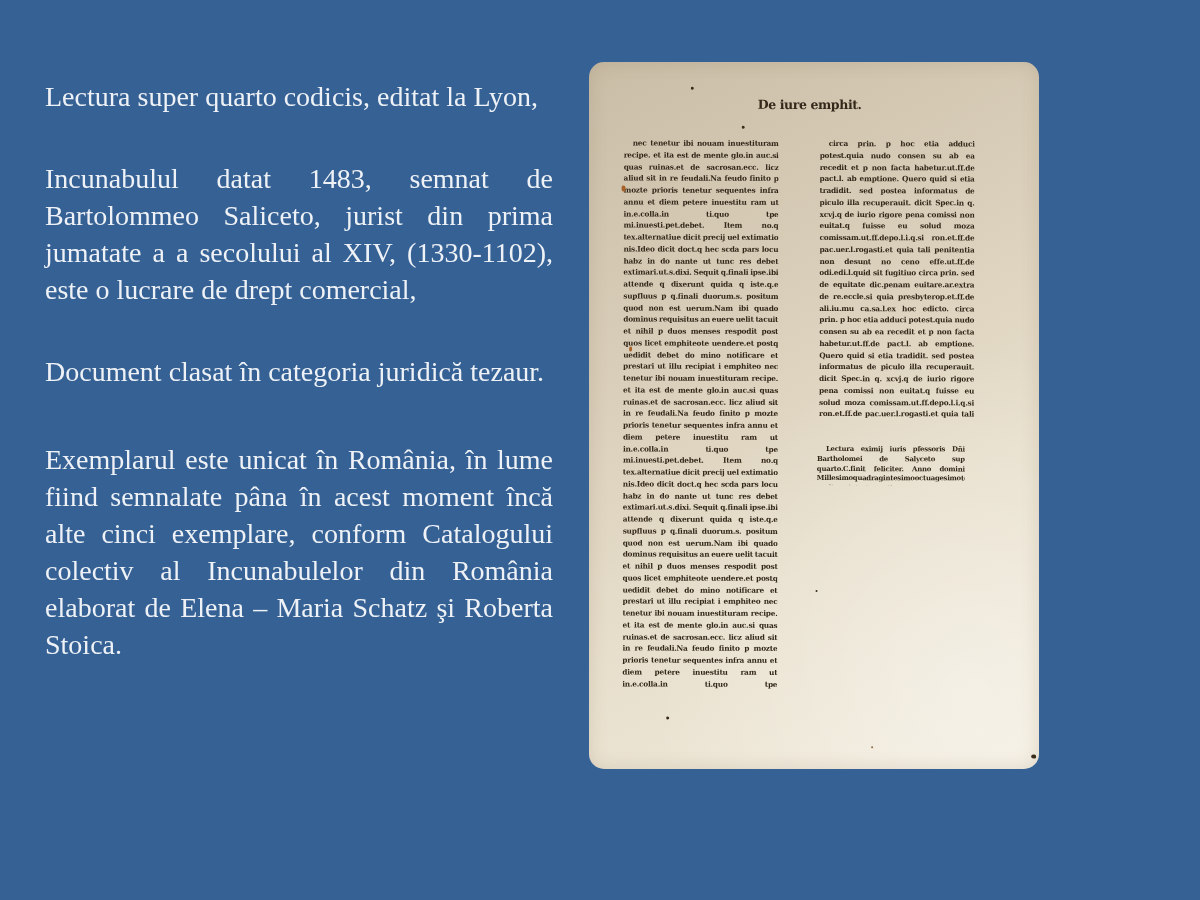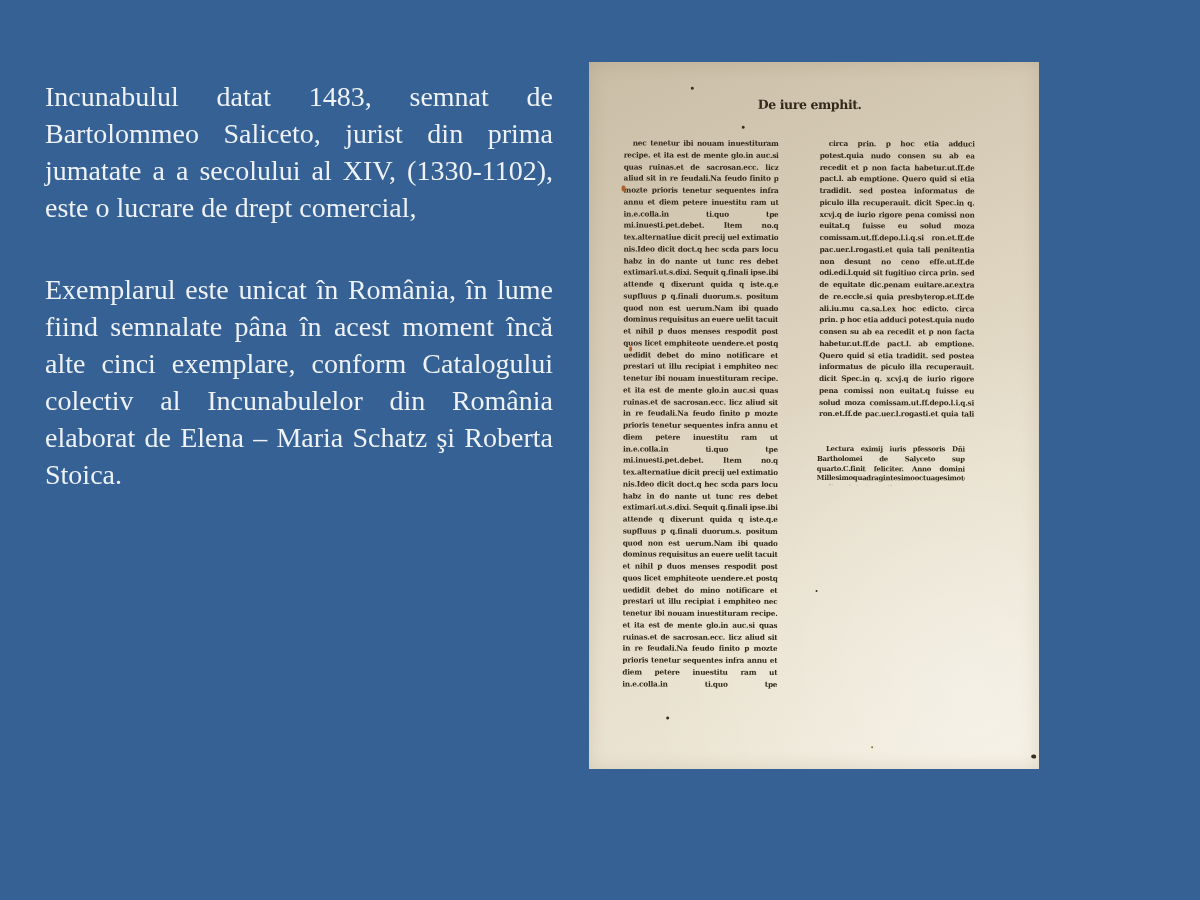--- a/index.html
+++ b/index.html
@@ -29,20 +29,21 @@
 
   
   .photo {
     position: absolute;
     left: 589px; top: 62px; width: 450px; height: 707px;
     margin: 0;
     background:
       radial-gradient(130% 90% at 85% 90%, rgba(255,255,255,0.35) 0%, rgba(255,255,255,0) 55%),
       linear-gradient(152deg, var(--page-top, #c9bda6) 0%, #d9ceb9 35%, #e7dfcc 64%, var(--page-bottom, #f2ecdd) 100%);
     box-shadow: inset 0 0 18px rgba(120,95,60,0.18);
+    border-radius: 15px;
   }
   .page { position: absolute; inset: 0; transform: rotate(0.15deg); }
 
   .ms-header {
     position: absolute;
     left: 168px; top: 35px; width: 110px;
     font-family: "DejaVu Serif", serif;
     font-weight: bold;
     font-size: 12.5px;
     letter-spacing: -0.4px;
@@ -88,21 +89,23 @@
   .s6 { left: 78px;  top: 655px; width: 3px; height: 3px; }
   .s7 { left: 443px; top: 692px; width: 5px; height: 4px; border-radius: 55% 45% 40% 60%; }
   .s8 { left: 283px; top: 684px; width: 2px; height: 2px; background: #8a6a3d; }
 </style>
 </head>
 <body>
 
 <div class="slide">
 
   <div class="text-panel">
+    <p>Lectura super quarto codicis, editat la Lyon,</p>
     <p>Incunabulul datat 1483, semnat de Bartolommeo Saliceto, jurist din prima jumatate a a secolului al XIV, (1330-1102), este o lucrare de drept comercial,</p>
+    <p class="gap-lg">Document clasat în categoria juridică tezaur.</p>
     <p>Exemplarul este unicat în România, în lume fiind semnalate pâna în acest moment încă alte cinci exemplare, conform Catalogului colectiv al Incunabulelor din România elaborat de Elena – Maria Schatz şi Roberta Stoica.</p>
   </div>
 
   <figure class="photo">
     <div class="page">
       <div class="ms-header">De iure emphit.</div>
       <div class="col col-left">nec tenetur ibi nouam inuestituram recipe. et ita est de mente glo.in auc.si quas ruinas.et de sacrosan.ecc. licz aliud sit in re feudali.Na feudo finito p mozte prioris tenetur sequentes infra annu et diem petere inuestitu ram ut in.e.colla.in ti.quo tpe mi.inuesti.pet.debet. Item no.q tex.alternatiue dicit precij uel extimatio nis.Ideo dicit doct.q hec scda pars locu habz in do nante ut tunc res debet extimari.ut.s.dixi. Sequit q.finali ipse.ibi attende q dixerunt quida q iste.q.e supfluus p q.finali duorum.s. positum quod non est uerum.Nam ibi quado dominus requisitus an euere uelit tacuit et nihil p duos menses respodit post quos licet emphiteote uendere.et postq uedidit debet do mino notificare et prestari ut illu recipiat i emphiteo nec tenetur ibi nouam inuestituram recipe. et ita est de mente glo.in auc.si quas ruinas.et de sacrosan.ecc. licz aliud sit in re feudali.Na feudo finito p mozte prioris tenetur sequentes infra annu et diem petere inuestitu ram ut in.e.colla.in ti.quo tpe mi.inuesti.pet.debet. Item no.q tex.alternatiue dicit precij uel extimatio nis.Ideo dicit doct.q hec scda pars locu habz in do nante ut tunc res debet extimari.ut.s.dixi. Sequit q.finali ipse.ibi attende q dixerunt quida q iste.q.e supfluus p q.finali duorum.s. positum quod non est uerum.Nam ibi quado dominus requisitus an euere uelit tacuit et nihil p duos menses respodit post quos licet emphiteote uendere.et postq uedidit debet do mino notificare et prestari ut illu recipiat i emphiteo nec tenetur ibi nouam inuestituram recipe. et ita est de mente glo.in auc.si quas ruinas.et de sacrosan.ecc. licz aliud sit in re feudali.Na feudo finito p mozte prioris tenetur sequentes infra annu et diem petere inuestitu ram ut in.e.colla.in ti.quo tpe mi.inuesti.pet.debet. Item no.q tex.alternatiue dicit precij uel extimatio nis.Ideo dicit doct.q hec scda pars locu habz in do nante ut tunc res debet extimari.ut.s.dixi. Sequit q.finali ipse.ibi attende q dixerunt quida q iste.q.e supfluus p q.finali duorum.s. positum quod non est uerum.Nam ibi quado dominus requisitus an euere uelit tacuit et nihil p duos menses respodit post quos licet emphiteote uendere.et postq uedidit debet do mino notificare et prestari ut illu recipiat i emphiteo nec tenetur ibi nouam inuestituram recipe. et ita est de mente glo.in auc.si quas ruinas.et de sacrosan.ecc. licz aliud sit in re feudali.Na feudo finito p mozte prioris tenetur sequentes infra annu et diem petere inuestitu ram ut in.e.colla.in ti.quo tpe mi.inuesti.pet.debet. Item no.q tex.alternatiue dicit precij uel extimatio nis.Ideo dicit doct.q hec scda pars locu habz in do nante ut tunc res debet extimari.ut.s.dixi. Sequit q.finali ipse.ibi attende q dixerunt quida q iste.q.e supfluus p q.finali duorum.s. positum quod non est uerum.Nam ibi quado dominus requisitus an euere uelit tacuit et nihil p duos menses respodit post quos licet emphiteote uendere.et postq uedidit debet do mino notificare et prestari ut illu recipiat i emphiteo nec tenetur ibi nouam inuestituram recipe. et ita est de mente glo.in auc.si quas ruinas.et de sacrosan.ecc. licz aliud sit in re feudali.Na feudo finito p mozte prioris tenetur sequentes infra annu et diem petere inuestitu</div>
       <div class="col col-right">circa prin. p hoc etia adduci potest.quia nudo consen su ab ea recedit et p non facta habetur.ut.ff.de pact.l. ab emptione. Quero quid si etia tradidit. sed postea informatus de piculo illa recuperauit. dicit Spec.in q. xcvj.q de iurio rigore pena comissi non euitat.q fuisse eu solud moza comissam.ut.ff.depo.l.i.q.si ron.et.ff.de pac.uer.l.rogasti.et quia tali penitentia non desunt no ceno effe.ut.ff.de odi.edi.l.quid sit fugitiuo circa prin. sed de equitate dic.penam euitare.ar.extra de re.eccle.si quia presbyterop.et.ff.de ali.iu.mu ca.sa.l.ex hoc edicto. circa prin. p hoc etia adduci potest.quia nudo consen su ab ea recedit et p non facta habetur.ut.ff.de pact.l. ab emptione. Quero quid si etia tradidit. sed postea informatus de piculo illa recuperauit. dicit Spec.in q. xcvj.q de iurio rigore pena comissi non euitat.q fuisse eu solud moza comissam.ut.ff.depo.l.i.q.si ron.et.ff.de pac.uer.l.rogasti.et quia tali penitentia non desunt no ceno effe.ut.ff.de odi.edi.l.quid sit fugitiuo circa prin. sed de equitate dic.penam euitare.ar.extra de re.eccle.si quia presbyterop.et.ff.de ali.iu.mu ca.sa.l.ex hoc edicto. circa prin. p hoc etia adduci potest.quia nudo consen su ab ea recedit et p non facta habetur.ut.ff.de pact.l. ab emptione. Quero quid si etia tradidit. sed postea informatus de piculo illa recuperauit. dicit Spec.in q. xcvj.q de iurio rigore pena comissi non euitat.q fuisse eu solud moza comissam.ut.ff.depo.l.i.q.si ron.et.ff.de pac.uer.l.rogasti.et quia tali penitentia non desunt no ceno effe.ut.ff.de odi.edi.l.quid sit fugitiuo circa prin. sed de equitate dic.penam euitare.ar.extra de re.eccle.si quia presbyterop.et.ff.de ali.iu.mu ca.sa.l.ex hoc edicto.</div>
       <div class="colophon">Lectura eximij iuris pfessoris Dñi Bartholomei de Salyceto sup quarto.C.finit feliciter. Anno domini Millesimoquadragintesimooctuagesimotertio. Et die quinta Augusti.</div>
 

